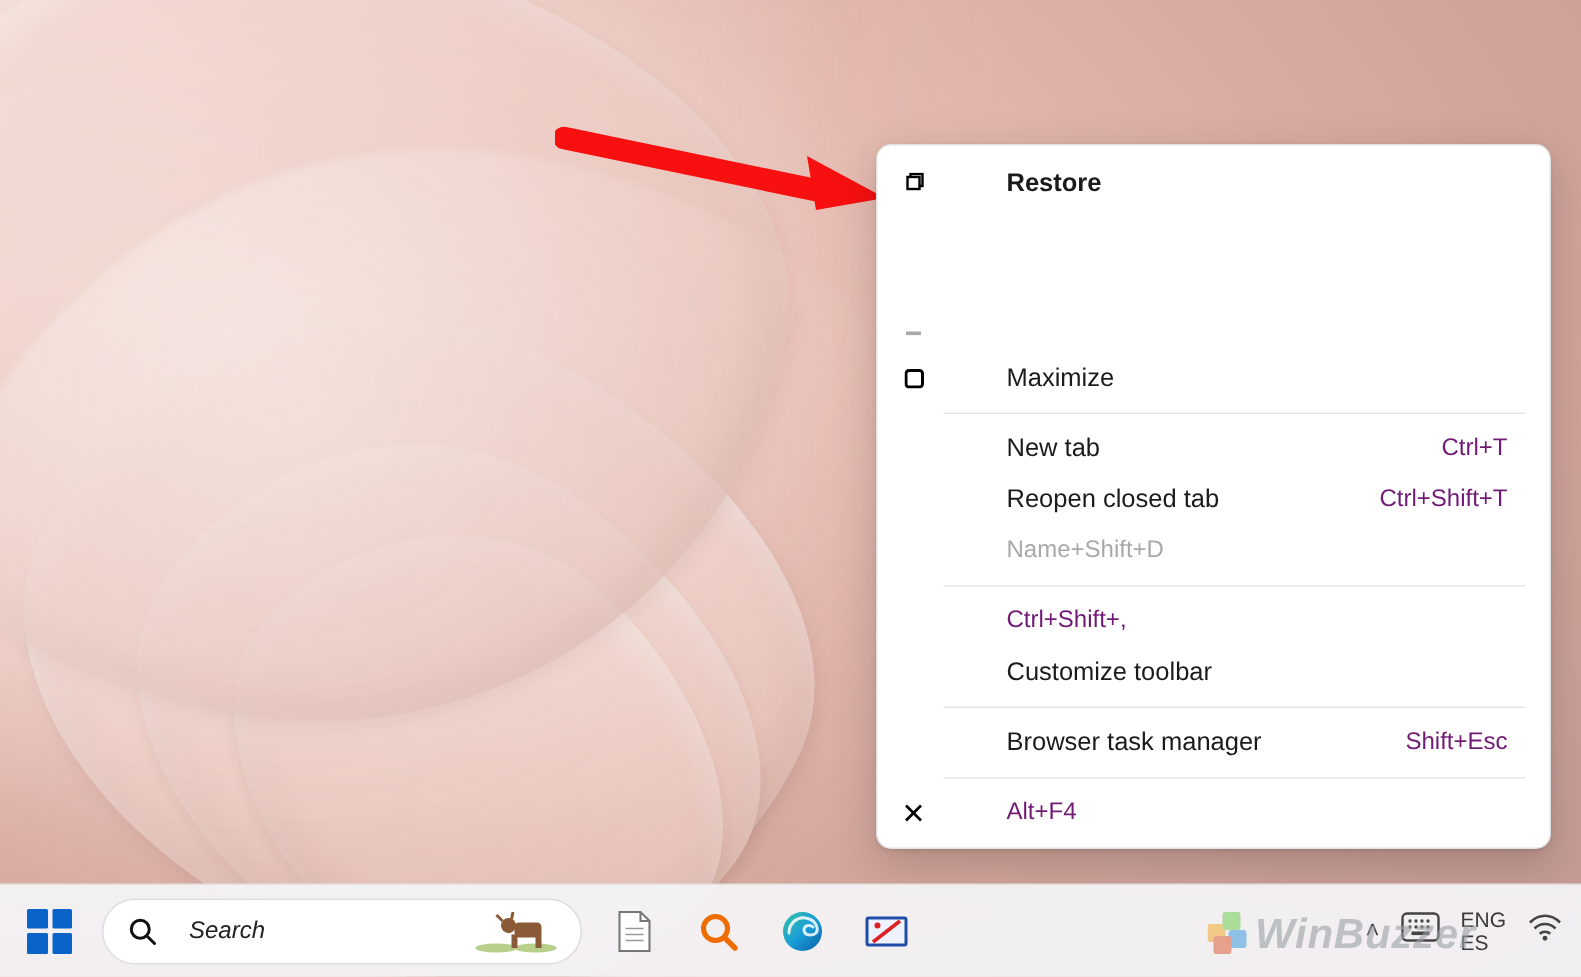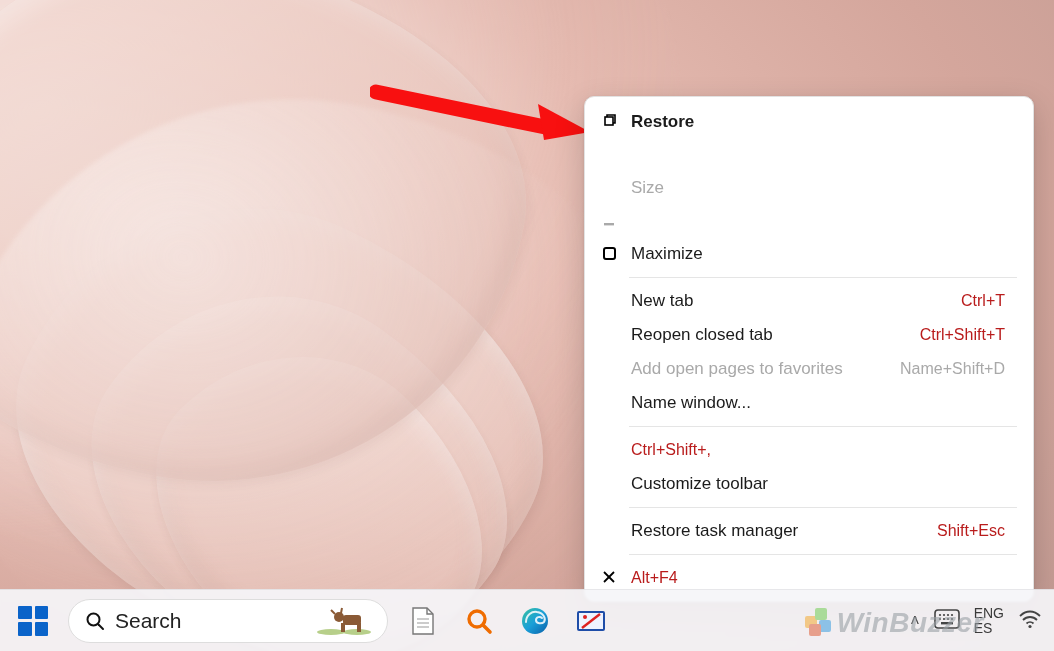--- a/index.html
+++ b/index.html
@@ -37,34 +37,35 @@
     background: #fff;
     border: 1px solid #e2e2e2;
     border-radius: 10px;
     box-shadow: 0 10px 30px rgba(0,0,0,0.18), 0 1px 3px rgba(0,0,0,0.1);
     padding: 8px 0 6px 0;
     font-size: 17px;
     color: #1b1b1b;
   }
   .menu-item {
     display: flex;
-    align-items: flex-start;
+    align-items: center;
     padding: 6px 28px 6px 14px;
     line-height: 22px;
     cursor: default;
+    gap: 40px;
   }
   .menu-item .mi-icon {
     width: 20px; height: 20px;
     display: flex; align-items: center; justify-content: center;
     flex: 0 0 20px;
     margin-right: 12px;
     font-size: 14px; color: #1b1b1b;
   }
   .menu-item .mi-label { flex: 1 1 auto; }
-  .menu-item .mi-shortcut { color: #b91c1c; font-size: 16px; }
+  .menu-item .mi-shortcut { color: #701a75; font-size: 16px; }
   .menu-item.bold .mi-label { font-weight: 700; }
   .menu-item.disabled .mi-label,
   .menu-item.disabled .mi-shortcut,
   .menu-item.disabled .mi-icon { color: #a9a9a9; }
   .menu-sep {
     height: 1px; background: #e5e5e5;
     margin: 6px 16px 6px 44px;
   }
 
   
@@ -101,21 +102,21 @@
     height: 44px;
     flex: 0 0 320px;
     background: #fff;
     border: 1px solid #ddd;
     border-radius: 22px;
     display: flex; align-items: center;
     padding: 0 10px 0 16px;
     color: #333;
     position: relative;
   }
-  .search-box .slabel { font-size: 21px; margin-left: 10px; color: #222; flex: 1; }
+  .search-box .slabel { font-size: 16px; margin-left: 21px; color: #222; flex: 1; font-style: italic; }
   .search-box .deco {
     width: 64px; height: 36px;
     display: flex; align-items: center; justify-content: center;
   }
 
   .tray {
     margin-left: auto;
     display: flex; align-items: center; gap: 14px;
     color: #444;
   }
@@ -155,21 +156,20 @@
     </span>
     <span class="mi-label">Restore</span>
     <span class="mi-shortcut"></span>
   </div>
   <div class="menu-item disabled">
     <span class="mi-icon"></span>
     <span class="mi-shortcut"></span>
   </div>
   <div class="menu-item disabled">
     <span class="mi-icon"></span>
-    <span class="mi-label">Size</span>
     <span class="mi-shortcut"></span>
   </div>
   <div class="menu-item disabled">
     <span class="mi-icon">
       <svg width="12" height="12" viewBox="0 0 12 12">
           <rect x="1" y="8" width="10" height="2.4" fill="#a9a9a9"></rect>
         </svg>
     </span>
     <span class="mi-shortcut"></span>
   </div>
@@ -190,46 +190,40 @@
     <span class="mi-label">New tab</span>
     <span class="mi-shortcut">Ctrl+T</span>
   </div>
   <div class="menu-item">
     <span class="mi-icon"></span>
     <span class="mi-label">Reopen closed tab</span>
     <span class="mi-shortcut">Ctrl+Shift+T</span>
   </div>
   <div class="menu-item disabled">
     <span class="mi-icon"></span>
-    <span class="mi-label">Add open pages to favorites</span>
     <span class="mi-shortcut">Name+Shift+D</span>
   </div>
-  <div class="menu-item">
-    <span class="mi-icon"></span>
-    <span class="mi-label">Name window...</span>
-    <span class="mi-shortcut"></span>
-  </div>
 
   <div class="menu-sep"></div>
 
   <div class="menu-item">
     <span class="mi-icon"></span>
     <span class="mi-shortcut">Ctrl+Shift+,</span>
   </div>
   <div class="menu-item">
     <span class="mi-icon"></span>
     <span class="mi-label">Customize toolbar</span>
     <span class="mi-shortcut"></span>
   </div>
 
   <div class="menu-sep"></div>
 
   <div class="menu-item">
     <span class="mi-icon"></span>
-    <span class="mi-label">Restore task manager</span>
+    <span class="mi-label">Browser task manager</span>
     <span class="mi-shortcut">Shift+Esc</span>
   </div>
 
   <div class="menu-sep"></div>
 
   <div class="menu-item">
     <span class="mi-icon">
       <svg width="12" height="12" viewBox="0 0 12 12">
           <line x1="1" y1="1" x2="11" y2="11" stroke="#000" stroke-width="1.8"></line>
           <line x1="11" y1="1" x2="1" y2="11" stroke="#000" stroke-width="1.8"></line>

